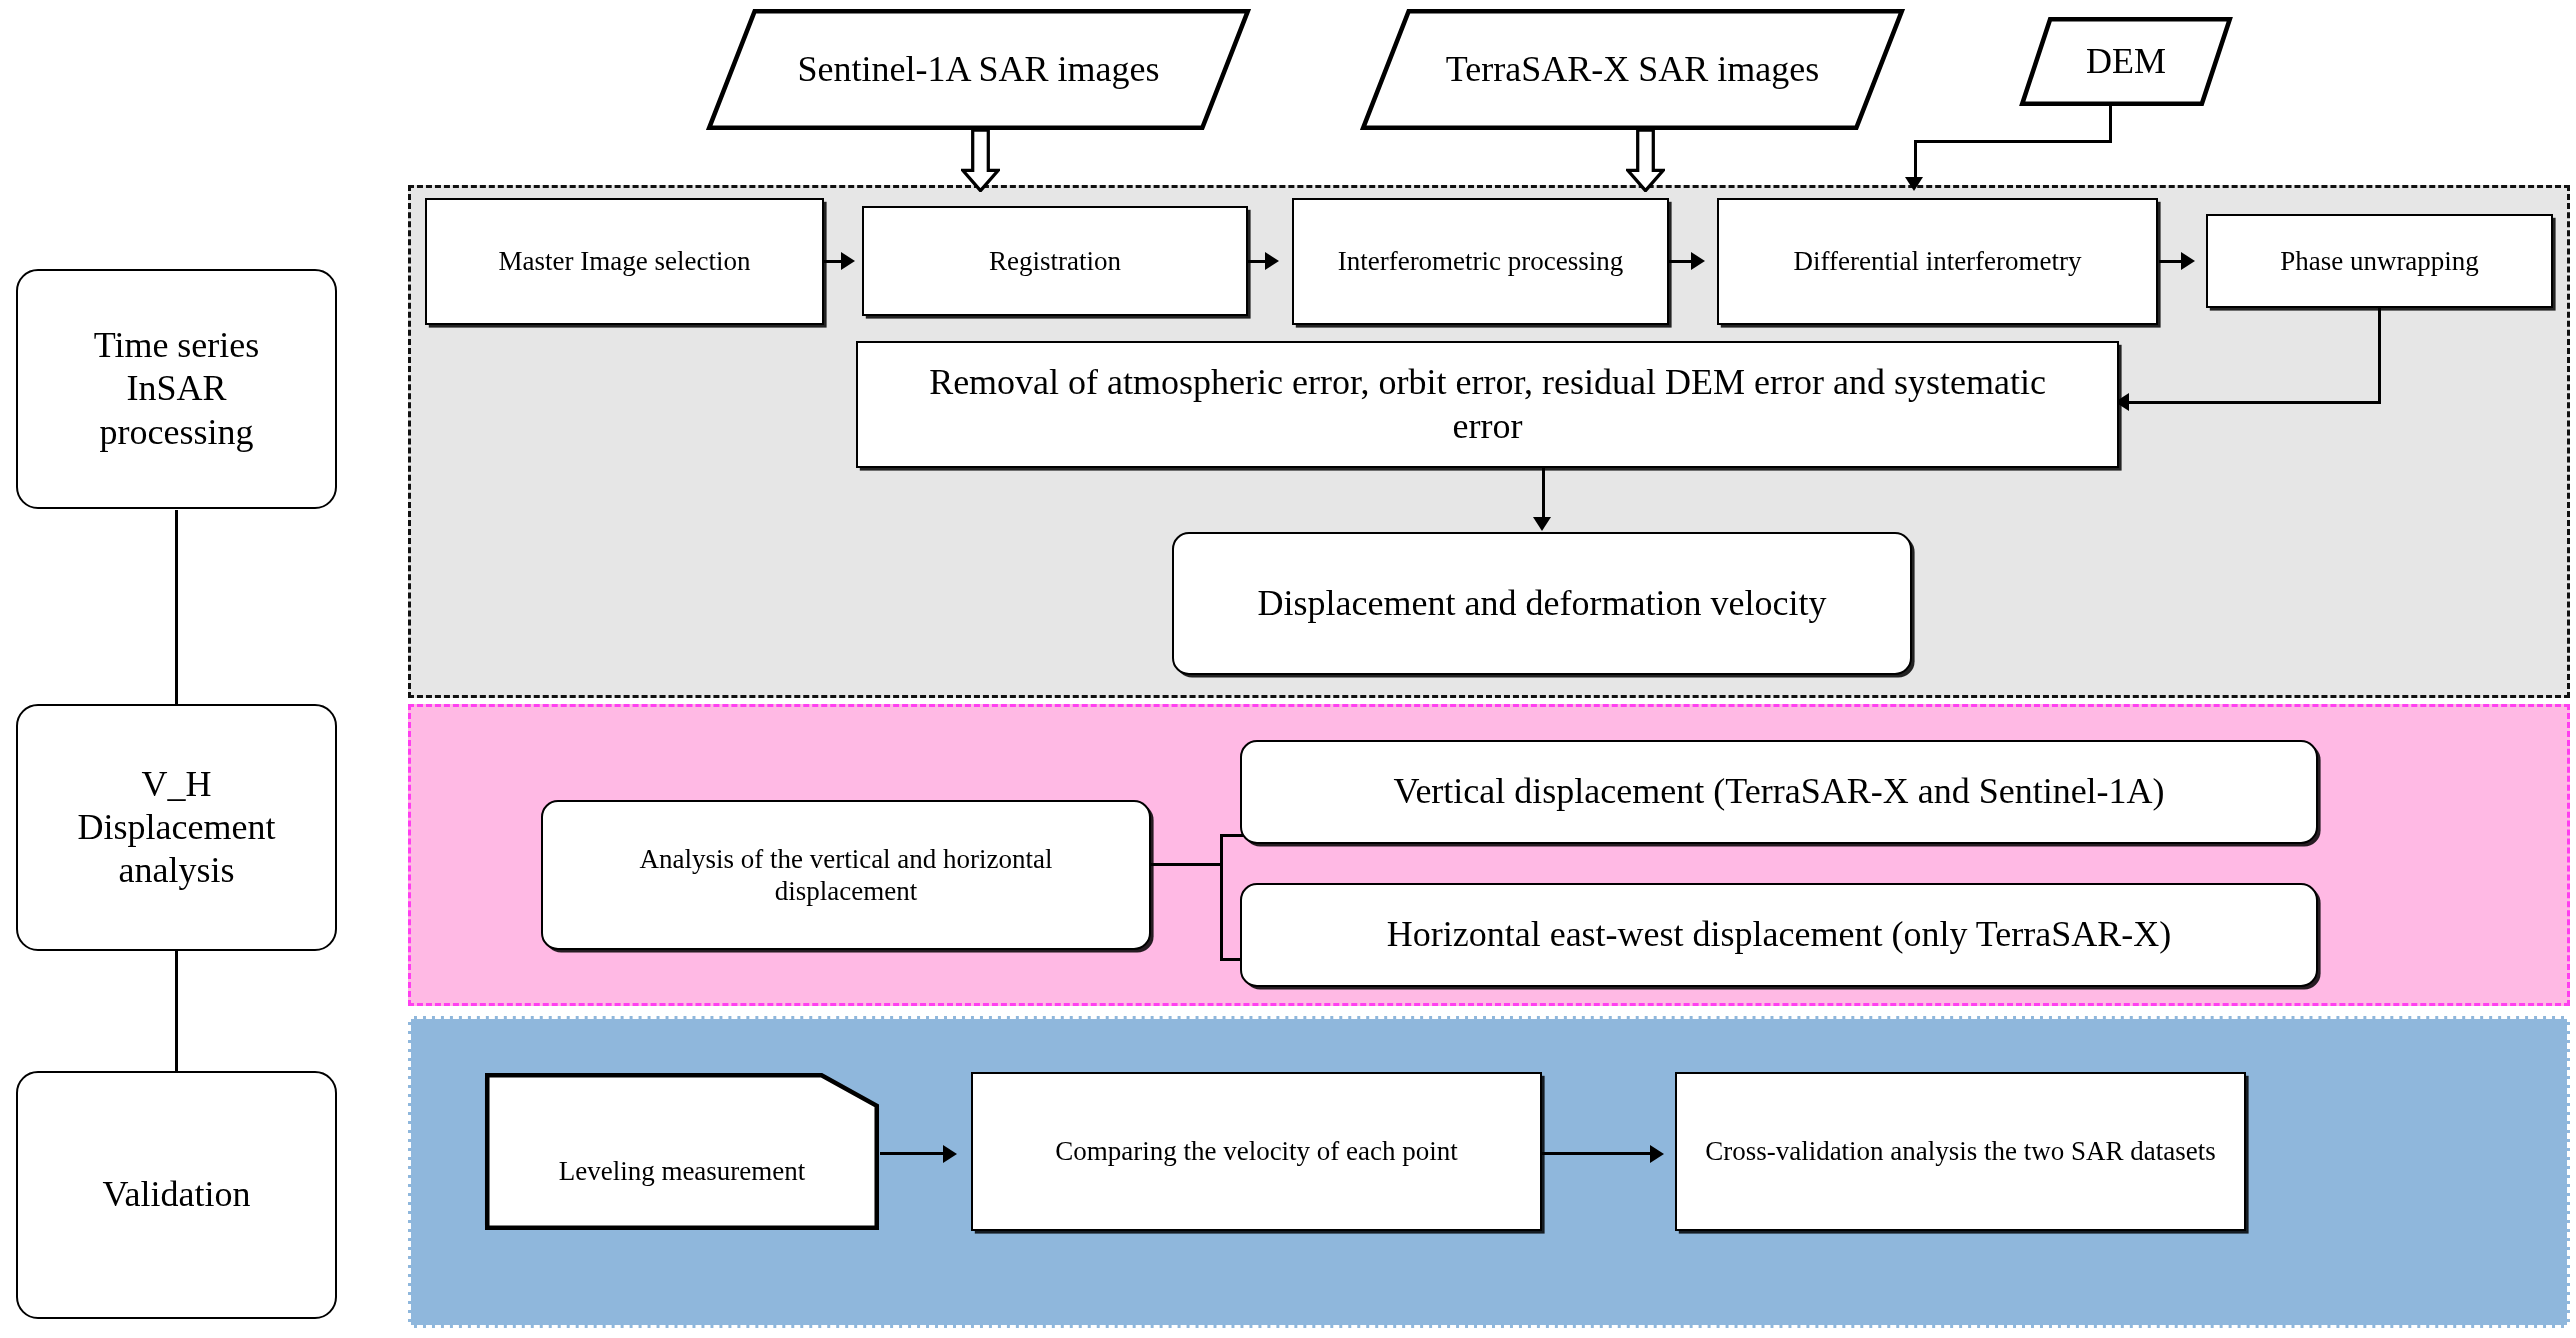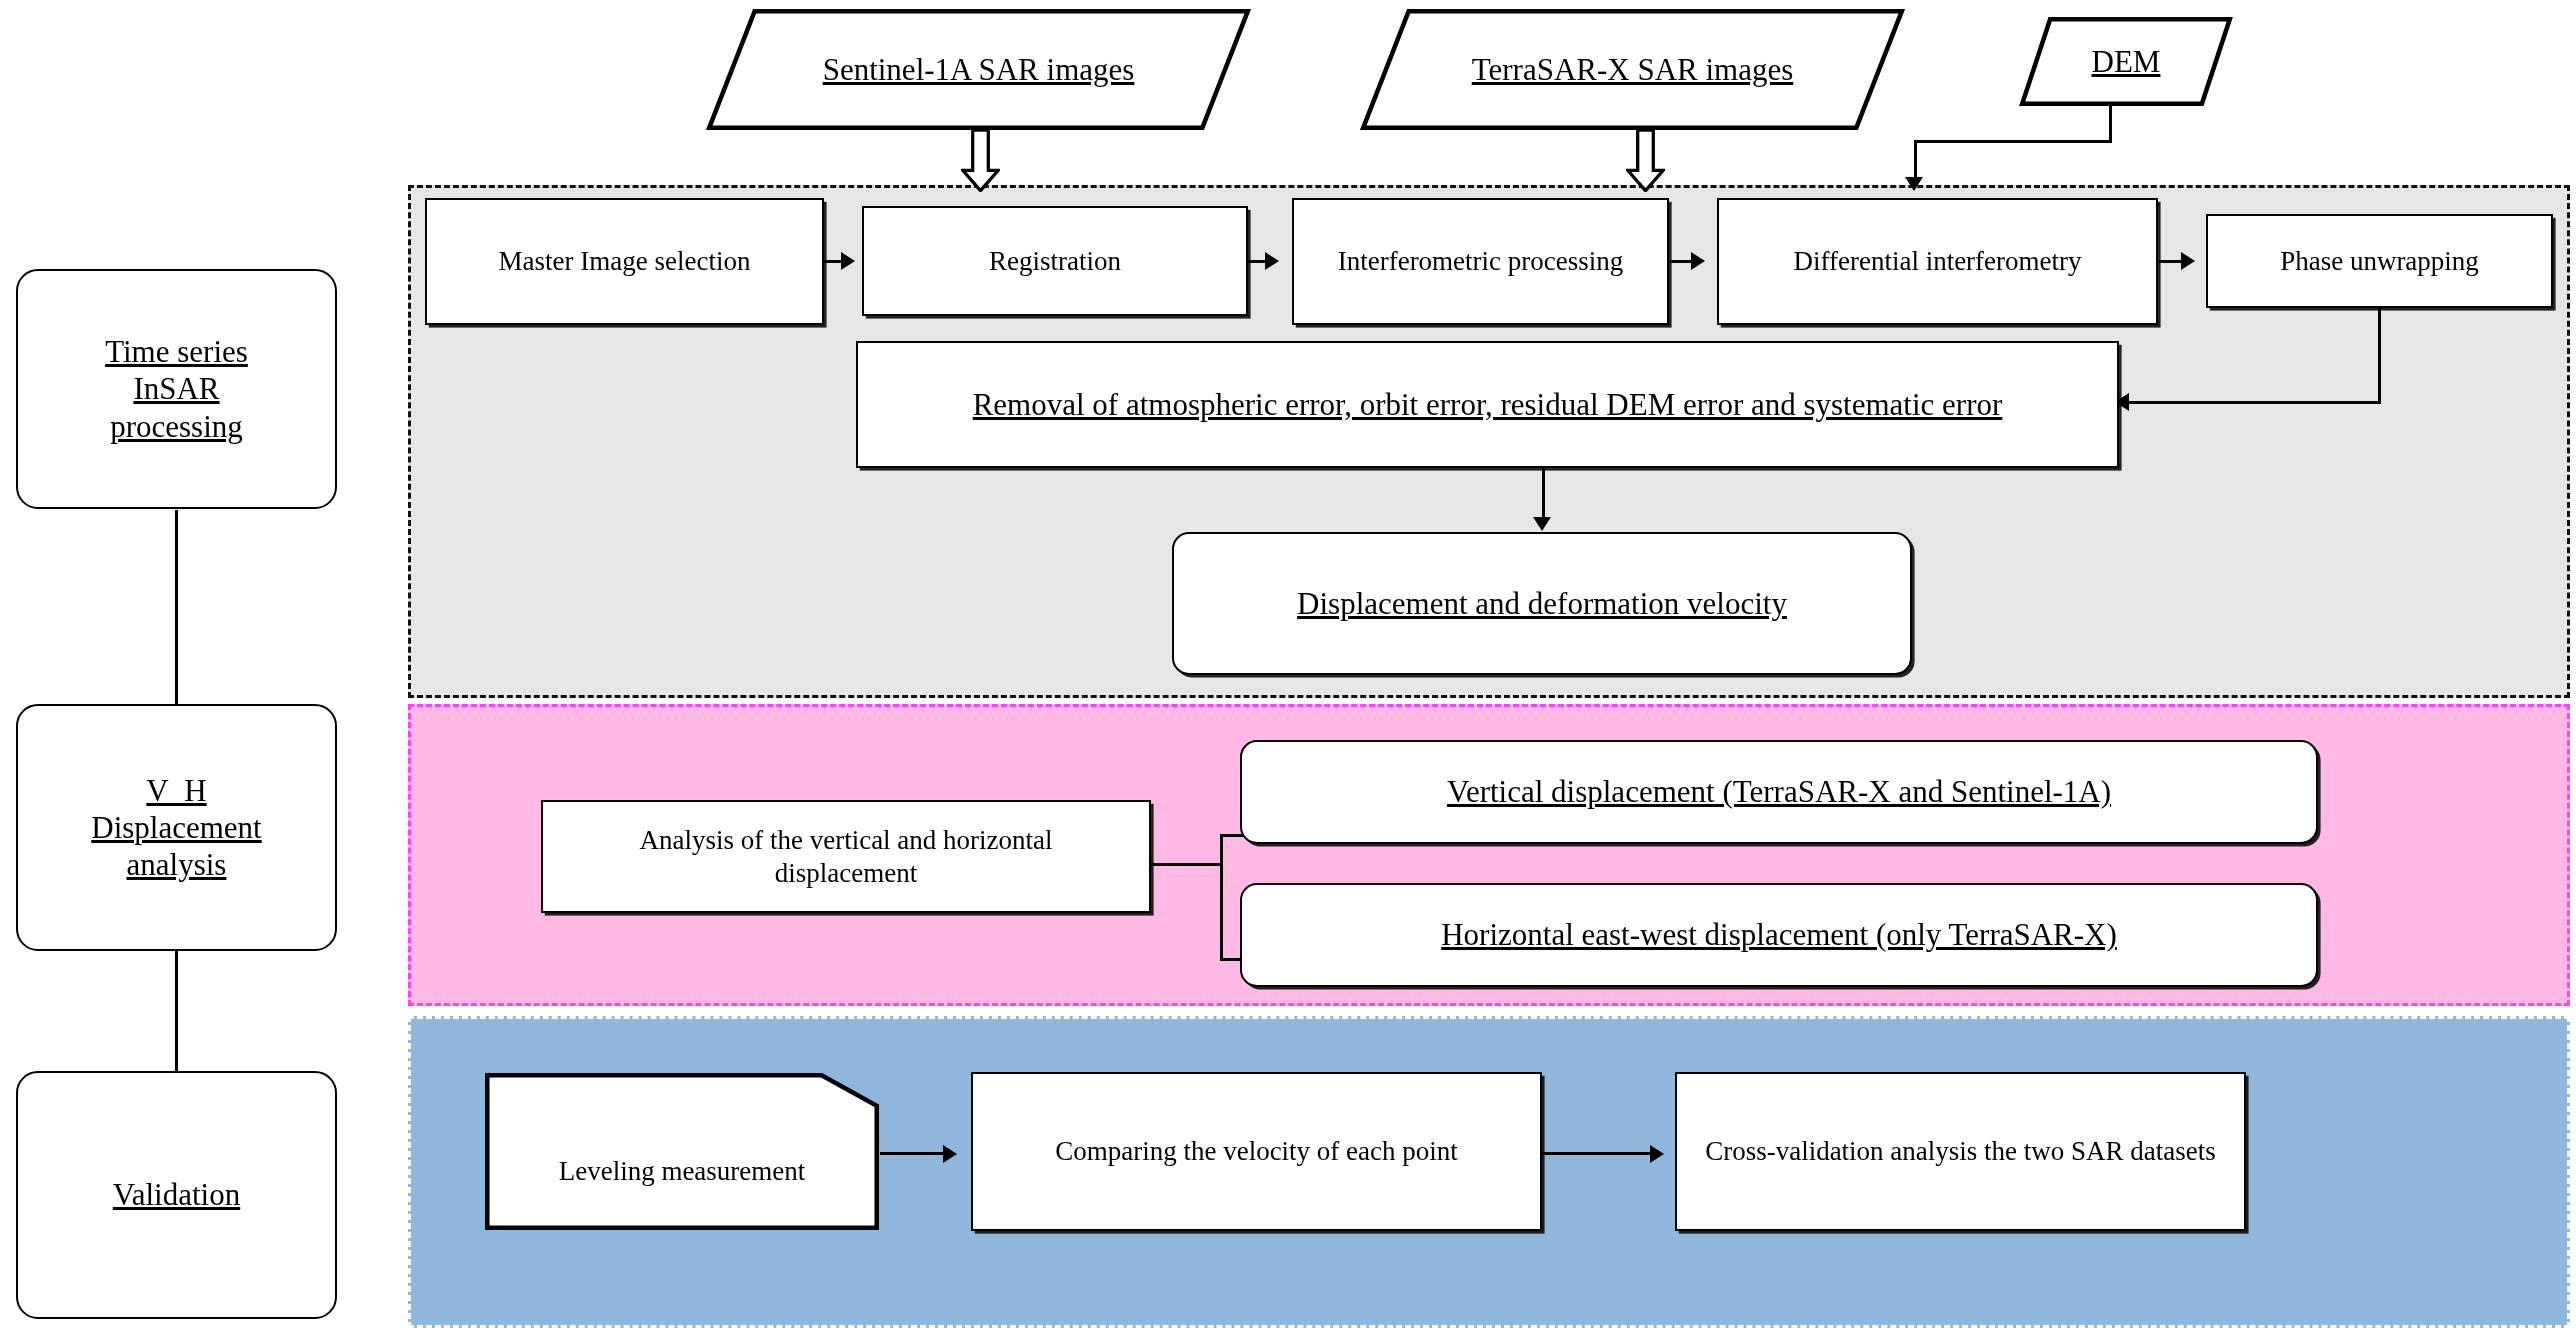--- a/index.html
+++ b/index.html
@@ -39,21 +39,21 @@
   .ln{position:absolute;background:#000;}
   .ln.h{height:3.2px;}
   .ln.v{width:3.2px;}
   .arrow-r{position:absolute;width:0;height:0;border-top:9.7px solid transparent;
            border-bottom:9.7px solid transparent;border-left:14.3px solid #000;}
   .arrow-d{position:absolute;width:0;height:0;border-left:9.7px solid transparent;
            border-right:9.7px solid transparent;border-top:14.3px solid #000;}
   .arrow-l{position:absolute;width:0;height:0;border-top:9.7px solid transparent;
            border-bottom:9.7px solid transparent;border-right:14.3px solid #000;}
   .fs42{font-size:27px;}
-  .fs44{font-size:31px;text-decoration:underline;}
+  .fs44{font-size:36px;}
 </style>
 </head>
 <body>
 
 <div class="band band-gray" style="left:408px;top:185px;width:2162px;height:513px;"></div>
 <div class="band band-pink" style="left:408px;top:704px;width:2162px;height:302px;"></div>
 <div class="band band-blue" style="left:408px;top:1016px;width:2162px;height:312px;"></div>
 
 <div class="node stage fs44" style="left:16px;top:269px;width:321px;height:240px;">
   <span style="white-space:pre-line;">Time series
@@ -147,21 +147,21 @@
   <span style="max-width:1162px;">Removal of atmospheric error, orbit error, residual DEM error and systematic error</span>
 </div>
 
 <div class="ln v" style="left:1542px;top:467px;height:55px;"></div>
 <div class="arrow-d" style="left:1533px;top:517px;"></div>
 
 <div class="node shadow round fs44" style="left:1172px;top:532px;width:740px;height:143px;">
   <span>Displacement and deformation velocity</span>
 </div>
 
-<div class="node shadow fs42" style="left:541px;top:800px;width:610px;height:113px;">
+<div class="node shadow fs42" style="left:541px;top:800px;width:610px;height:150px;border-radius:17px;">
   <span style="max-width:558px;">Analysis of the vertical and horizontal displacement</span>
 </div>
 
 <div class="ln h" style="left:1151px;top:863px;width:71px;"></div>
 <div class="ln v" style="left:1220px;top:834px;height:127px;"></div>
 <div class="ln h" style="left:1220px;top:834px;width:84px;"></div>
 <div class="ln h" style="left:1220px;top:958px;width:84px;"></div>
 
 <div class="node shadow round fs44" style="left:1240px;top:740px;width:1078px;height:104px;">
   <span>Vertical displacement (TerraSAR-X and Sentinel-1A)</span>

